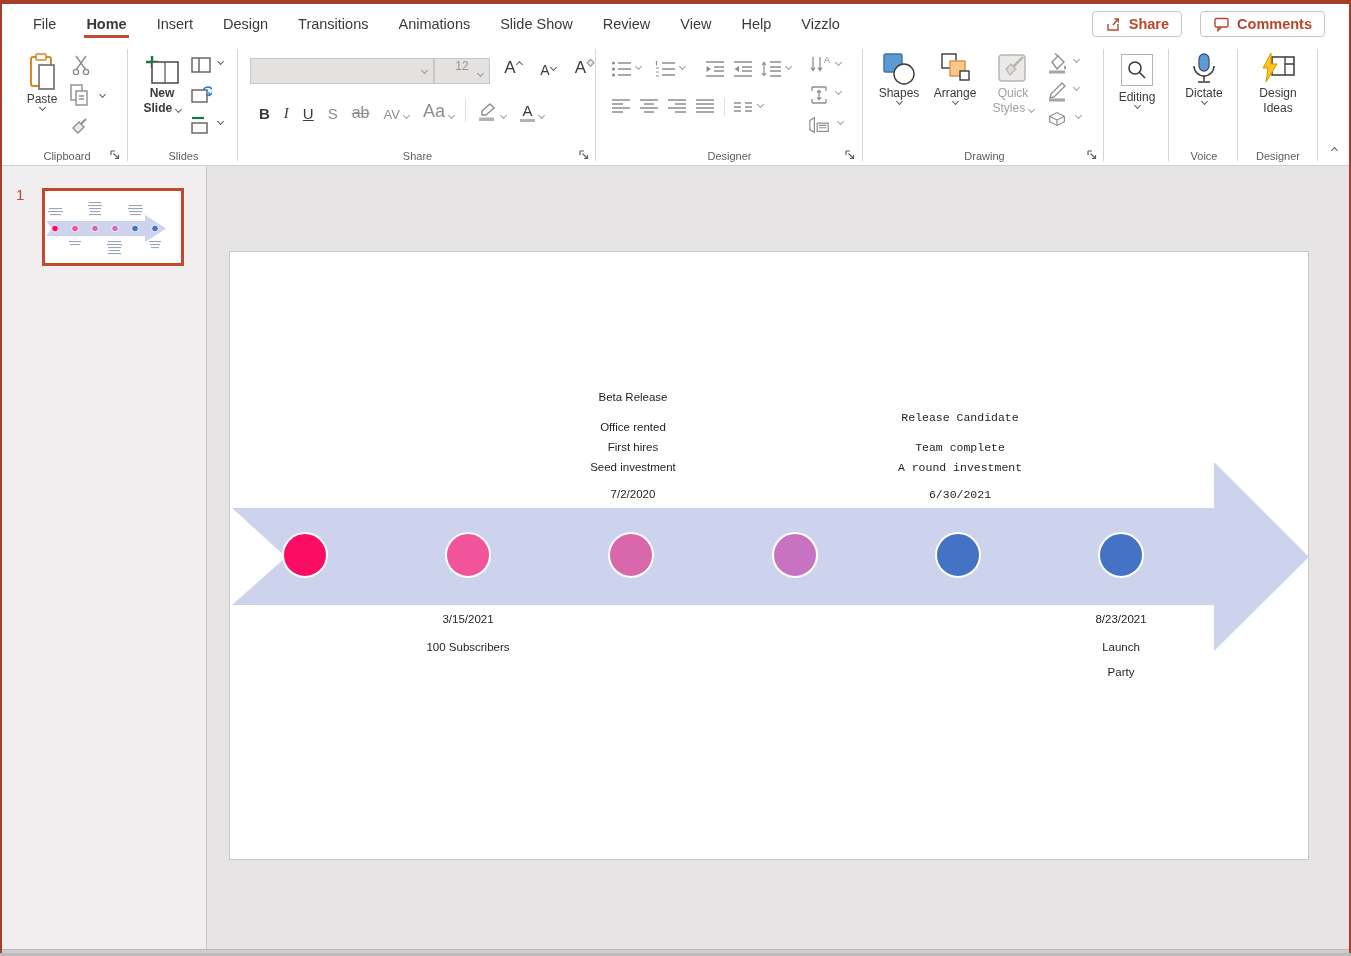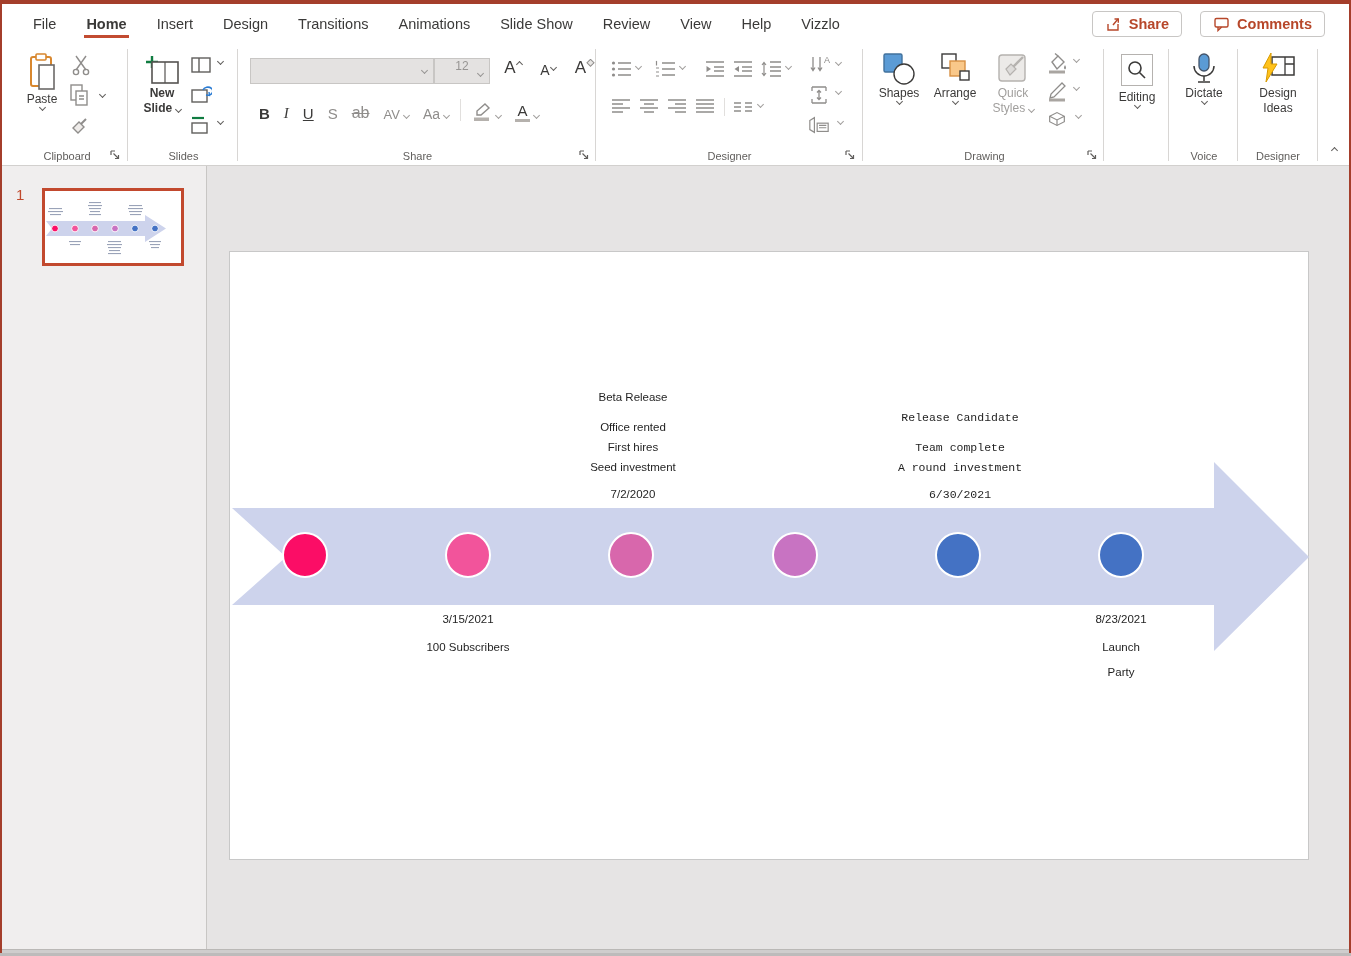--- a/index.html
+++ b/index.html
@@ -241,21 +241,21 @@
           <span class="glyph gray">S</span>
         </div>
       <div class="fbtn">
           <span class="glyph gray" style="text-decoration:line-through;font-size:16px;">ab</span>
         </div>
       <div class="fbtn">
         <span class="glyph gray" style="font-size:13px;">AV</span>
         <span class="chev gray" style="margin-left:4px;margin-bottom:4px;"></span>
       </div>
       <div class="fbtn">
-        <span class="glyph gray" style="font-size:14px;">Aa</span>
+        <span class="glyph gray" style="font-size:18px;">Aa</span>
         <span class="chev gray" style="margin-left:4px;margin-bottom:4px;"></span>
       </div>
       <div style="width:1px;height:22px;background:#e1dfdd;margin:0 4px;"></div>
       <div class="fbtn">
         <span>
           <svg width="20" height="20" viewBox="0 0 20 20">
             <path d="M13 2 L17 6 L9 13 L5 13 L5 9 Z" fill="none" stroke="#8f8d8b" stroke-width="1.4"></path>
             <rect x="2" y="15.5" width="15" height="3.5" fill="#b5b1ad"></rect>
           </svg>
         </span>

